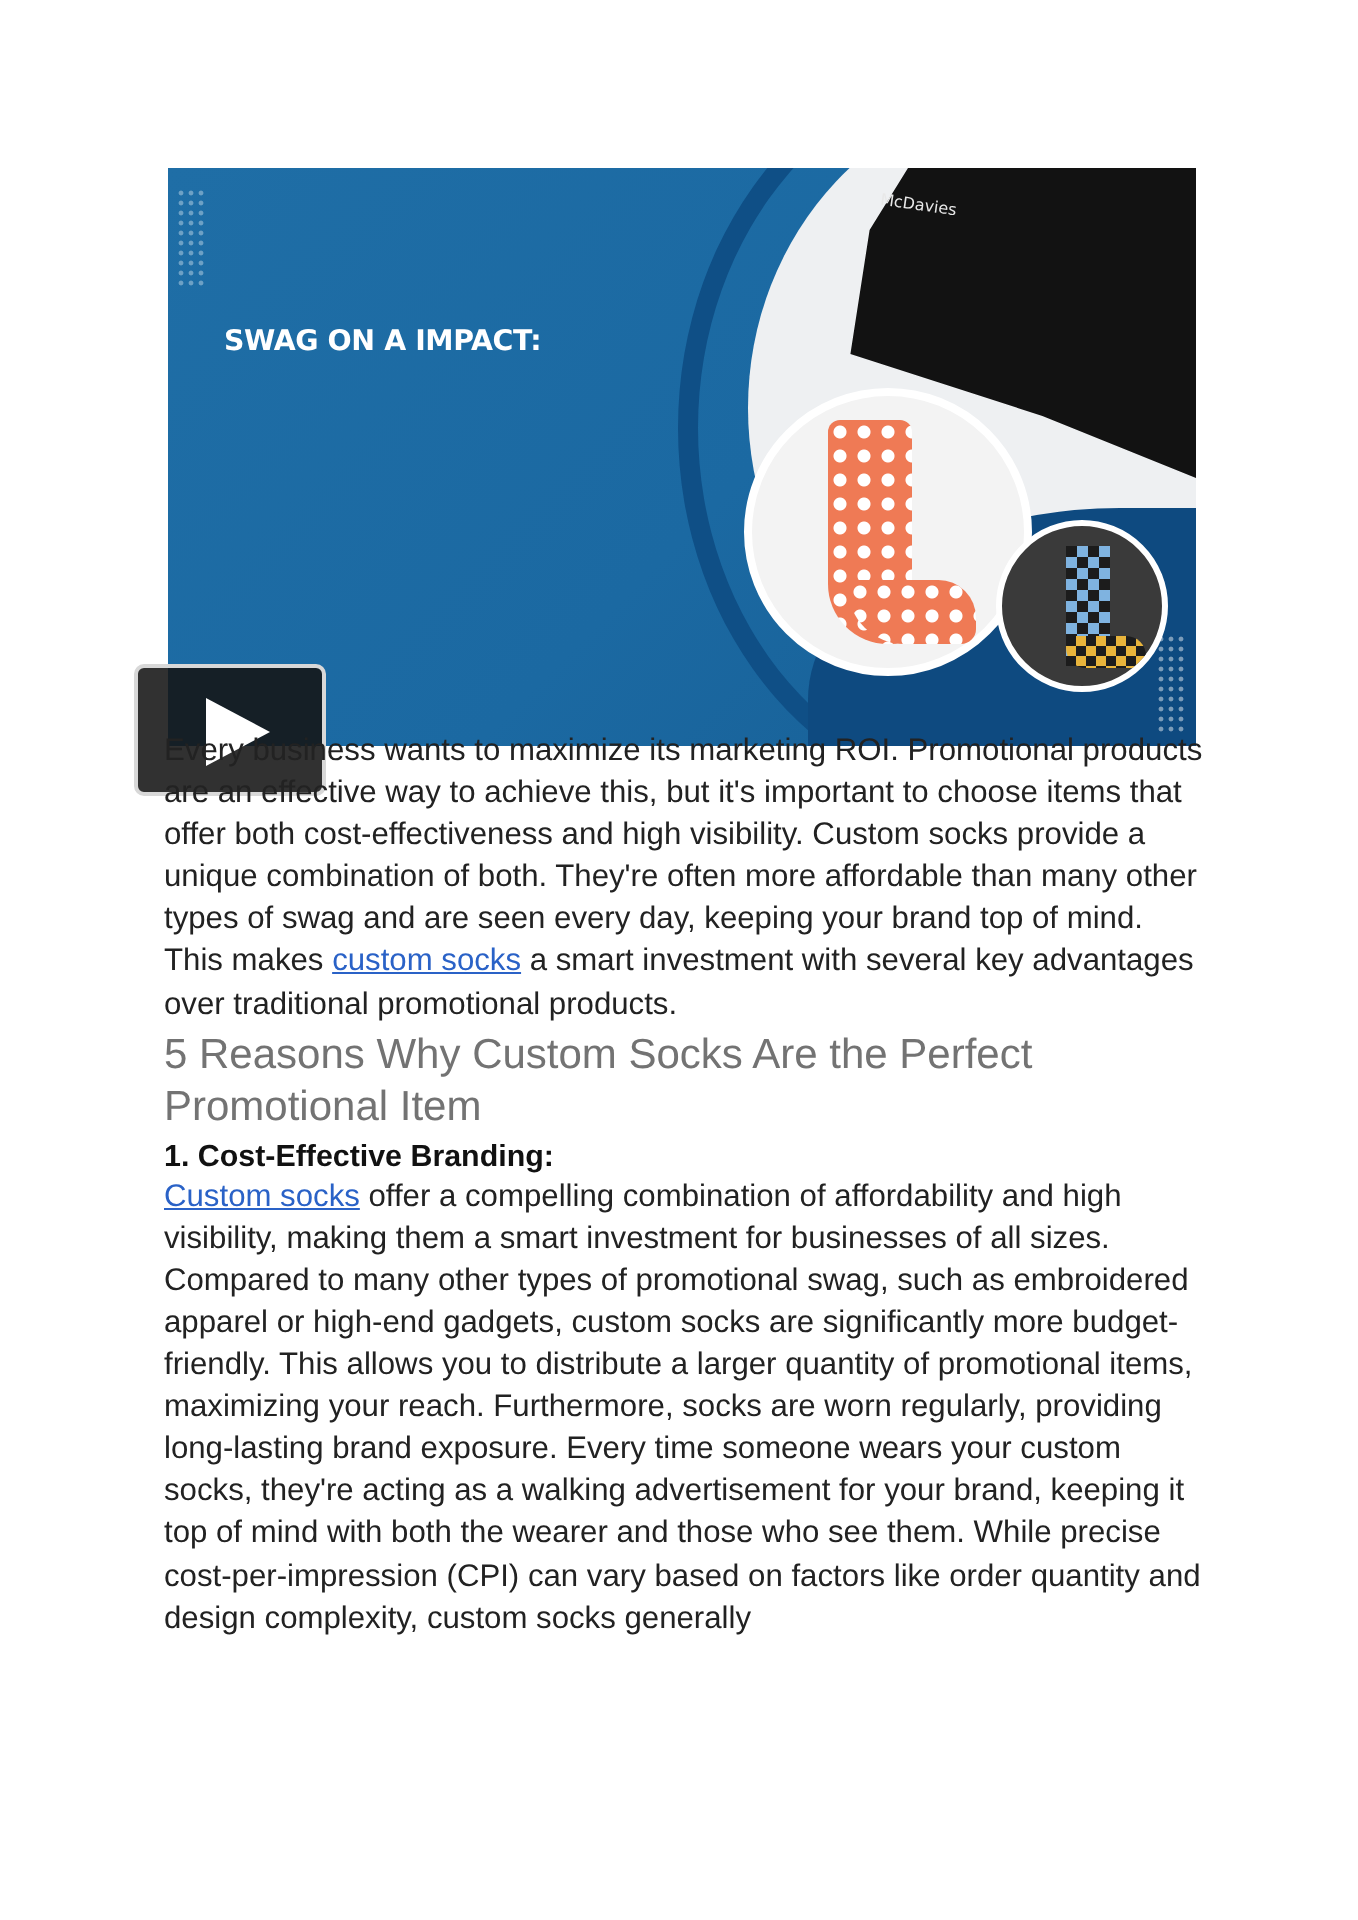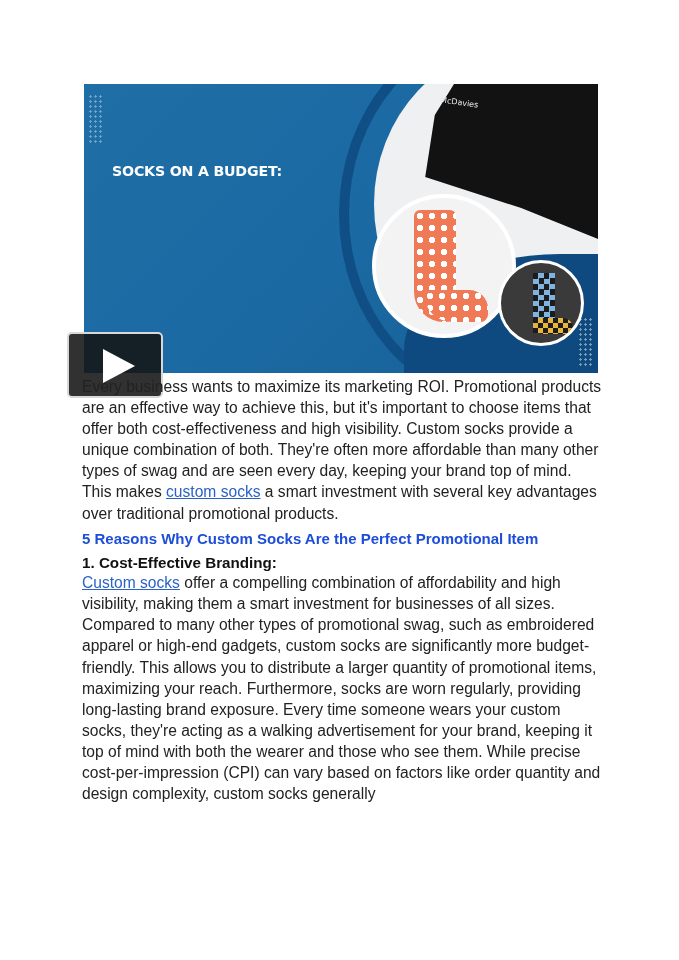--- a/index.html
+++ b/index.html
@@ -83,40 +83,40 @@
   .play-btn {
     position: absolute; left: 67px; top: 332px; width: 96px; height: 66px;
     background: rgba(20,20,20,0.88); border: 2px solid #d8d8d8; border-radius: 5px;
     box-sizing: border-box; cursor: pointer;
   }
   .play-btn .tri {
     position: absolute; left: 34px; top: 15px; width: 0; height: 0;
     border-top: 17px solid transparent; border-bottom: 17px solid transparent;
     border-left: 32px solid #ffffff;
   }
-  .content { position: absolute; left: 82px; top: 376px; width: 520px; }
+  .content { position: absolute; left: 82px; top: 365px; width: 520px; }
   .p {
     font-size: 15.6px; line-height: 21.1px; margin: 0; color: #222;
   }
   .p a { color: #2a62c7; text-decoration: underline; }
   .h2 {
-    font-size: 15px; font-weight: bold; line-height: 26.5px; margin: 2px 0 0 0; color: #1d4ed8;
+    font-size: 21px; font-weight: normal; line-height: 26.5px; margin: 2px 0 0 0; color: #737373;
   }
   .h3 { font-size: 15.2px; font-weight: bold; line-height: 19px; margin: 1px 0 0 0; color: #111; }
 </style>
 </head>
 <body>
 
 <div class="banner">
   <div class="dots-l"></div>
   <div class="arc"></div>
   <div class="white-panel"></div>
   <div class="dark-swoosh"></div>
   <div class="banner-title">
-    <div>SOCKS ON A BUDGET:</div>
+    <div>SWAG ON A IMPACT:</div>
   </div>
   <div class="sock-black"></div>
   <div class="sock-black-label">McDavies</div>
   <div class="circle-orange"></div>
   <div class="sock-orange"></div>
   <div class="sock-orange-foot"></div>
   <div class="circle-check">
     <div class="sock-check"></div>
     <div class="sock-check-foot"></div>
   </div>

